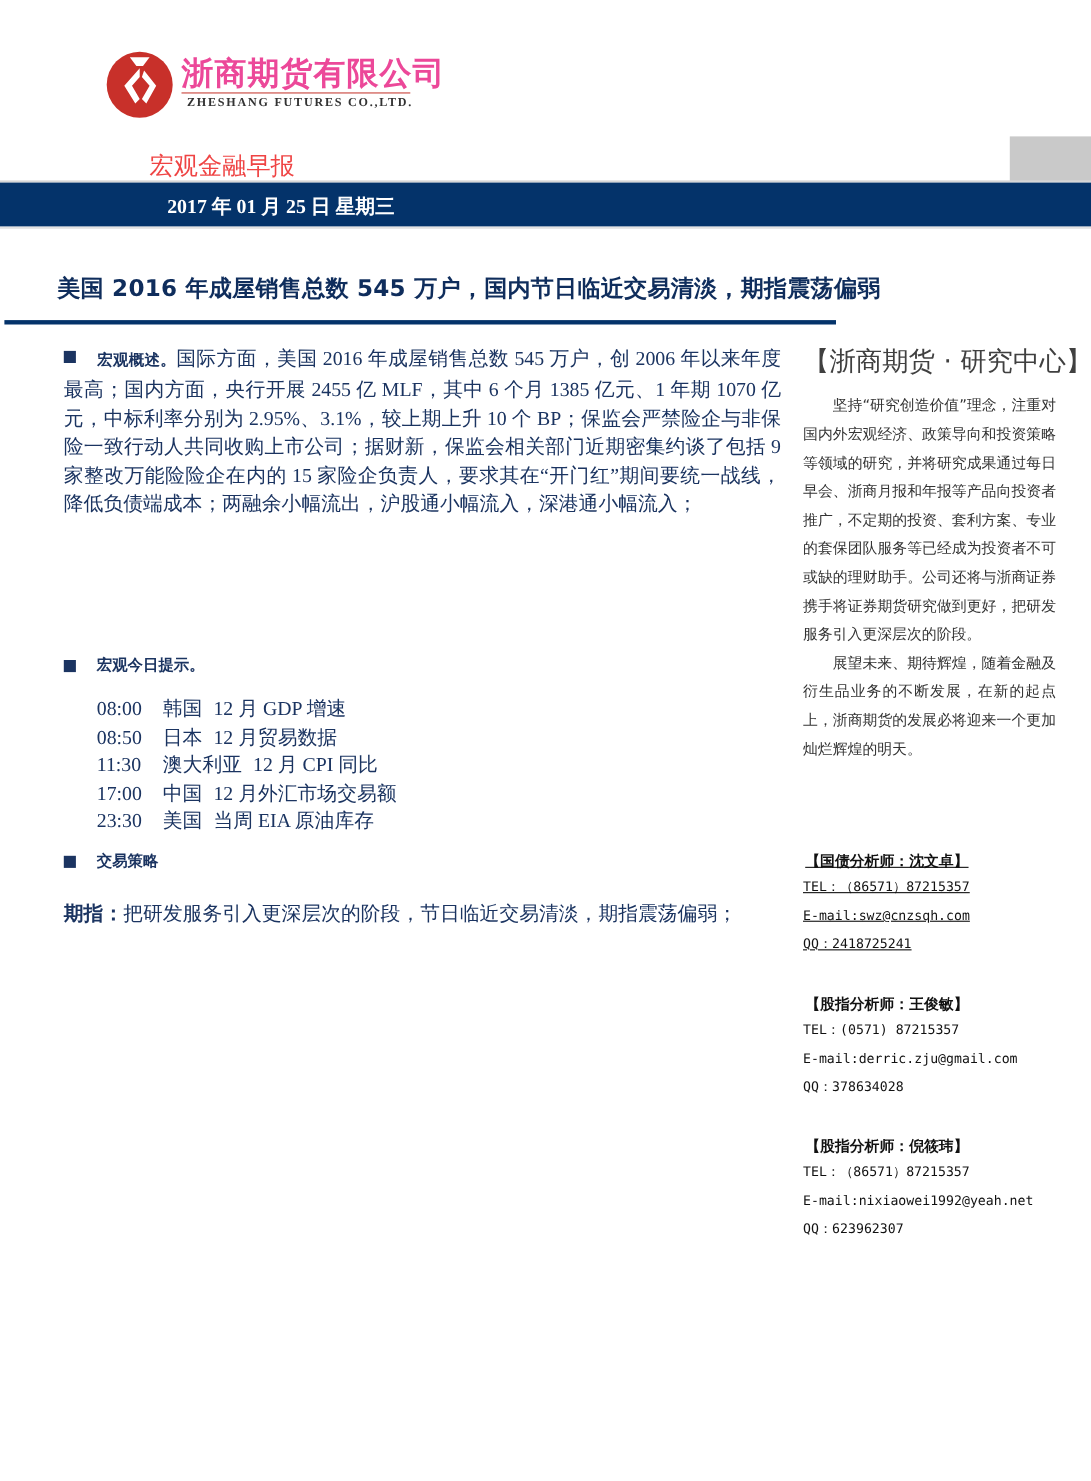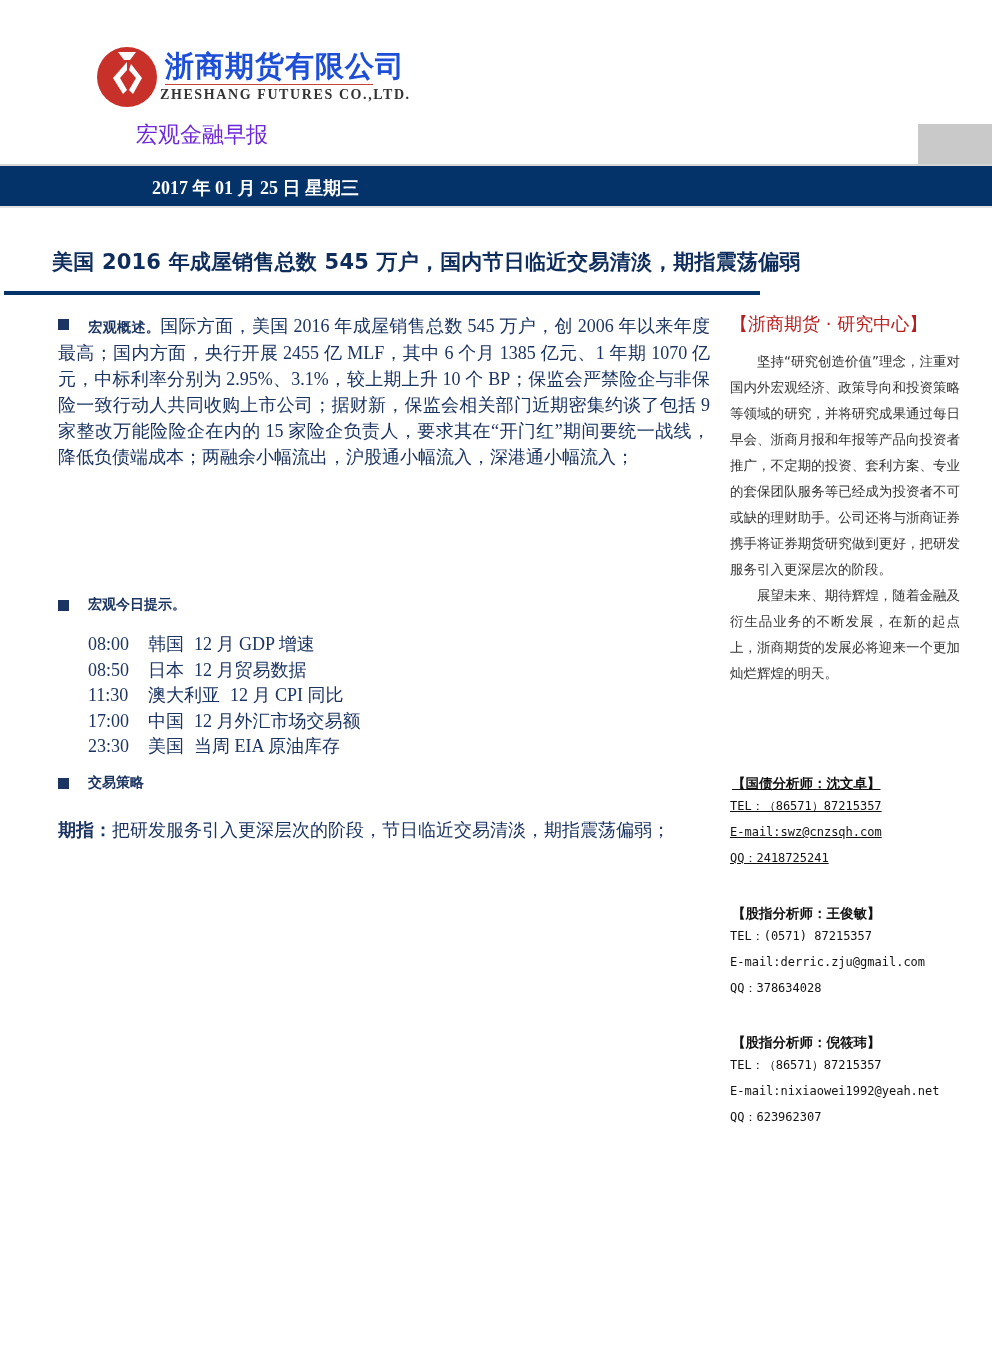--- a/index.html
+++ b/index.html
@@ -1,25 +1,25 @@
 <!DOCTYPE html>
 <html><head>
 <meta charset="utf-8">
 <style>
   html, body { margin: 0; padding: 0; background: #ffffff; }
   body { width: 992px; height: 1346px; position: relative; overflow: hidden; font-family: "Liberation Serif", "DejaVu Serif", serif; color: #1b3461; }
   .abs { position: absolute; }
 
   
   .logo { left: 96px; top: 46px; width: 62px; height: 62px; }
-  .brand-cn { left: 165px; top: 47px; font-family: "DejaVu Sans", sans-serif; font-weight: bold; font-size: 29px; color: #1d4ed8; letter-spacing: 1px; white-space: nowrap; }
+  .brand-cn { left: 165px; top: 47px; font-family: "DejaVu Sans", sans-serif; font-weight: bold; font-size: 29px; color: #ec4899; letter-spacing: 1px; white-space: nowrap; }
   .brand-rule { left: 165px; top: 84px; width: 208px; height: 1px; background: #c8433a; }
-  .brand-en { left: 160px; top: 87px; font-family: "Liberation Serif", serif; font-size: 14px; font-weight: bold; color: #333; letter-spacing: 1.6px; white-space: nowrap; }
+  .brand-en { left: 170px; top: 87px; font-family: "Liberation Serif", serif; font-size: 11px; font-weight: bold; color: #333; letter-spacing: 1.6px; white-space: nowrap; }
 
-  .report-type { left: 136px; top: 120px; font-family: "DejaVu Sans", sans-serif; font-size: 22px; color: #6d28d9; white-space: nowrap; }
+  .report-type { left: 136px; top: 136px; font-family: "DejaVu Sans", sans-serif; font-size: 22px; color: #ef4444; white-space: nowrap; }
   .gray-box { left: 918px; top: 124px; width: 74px; height: 41px; background: #c9c9c9; }
   .thin-rule { left: 0; top: 164px; width: 992px; height: 2px; background: #d6d6d6; }
   .date-bar { left: 0; top: 166px; width: 992px; height: 40px; background: #04336a; }
   .date-text { left: 152px; top: 176px; color: #ffffff; font-weight: bold; font-size: 18px; font-family: "Liberation Serif", "DejaVu Serif", serif; white-space: nowrap; }
   .date-bottom-rule { left: 0; top: 206px; width: 992px; height: 2px; background: #e2e2e2; }
 
   .headline { left: 52px; top: 248px; font-size: 21px; font-weight: bold; font-family: "DejaVu Sans", sans-serif; color: #0f2d5c; white-space: nowrap; letter-spacing: 0.2px; }
   .headline-rule { left: 4px; top: 291px; width: 756px; height: 4px; background: #04336a; }
 
   .main { left: 58px; top: 313px; width: 652px; }
@@ -39,21 +39,21 @@
   .tip .t { display: inline-block; width: 52px; margin-right: 8px; }
   .tip .c { margin-right: 10px; }
 
   .strategy { position: absolute; left: 0; top: 461px; width: 652px; }
   .strategy-body { margin-top: 25px; }
   .strat-line { font-size: 18px; line-height: 26px; color: #1b3461; text-align: justify; }
   .strat-label { font-weight: bold; font-family: "DejaVu Sans", sans-serif; }
 
   
   .side { left: 730px; top: 312px; width: 230px; }
-  .side-title { font-family: "DejaVu Sans", sans-serif; font-size: 18px; color: #b91c1c; white-space: nowrap; margin-left: 0px; }
+  .side-title { font-family: "DejaVu Sans", sans-serif; font-size: 24px; color: #404040; white-space: nowrap; margin-left: 0px; }
   .side-para { font-family: "DejaVu Sans", sans-serif; font-size: 13.5px; line-height: 26px; color: #333; text-align: justify; margin-top: 12px; }
   .side-para.p2 { margin-top: 0; }
   .indent { text-indent: 2em; }
 
   .analyst { position: absolute; left: 730px; width: 240px; font-family: "DejaVu Sans Mono", "Liberation Mono", monospace; color: #111; }
   .analyst .name { font-family: "DejaVu Sans", sans-serif; font-weight: bold; font-size: 13.5px; margin-left: 2px; line-height: 20px; }
   .analyst .line { font-size: 12px; line-height: 26px; }
 </style>
 </head>
 <body>

